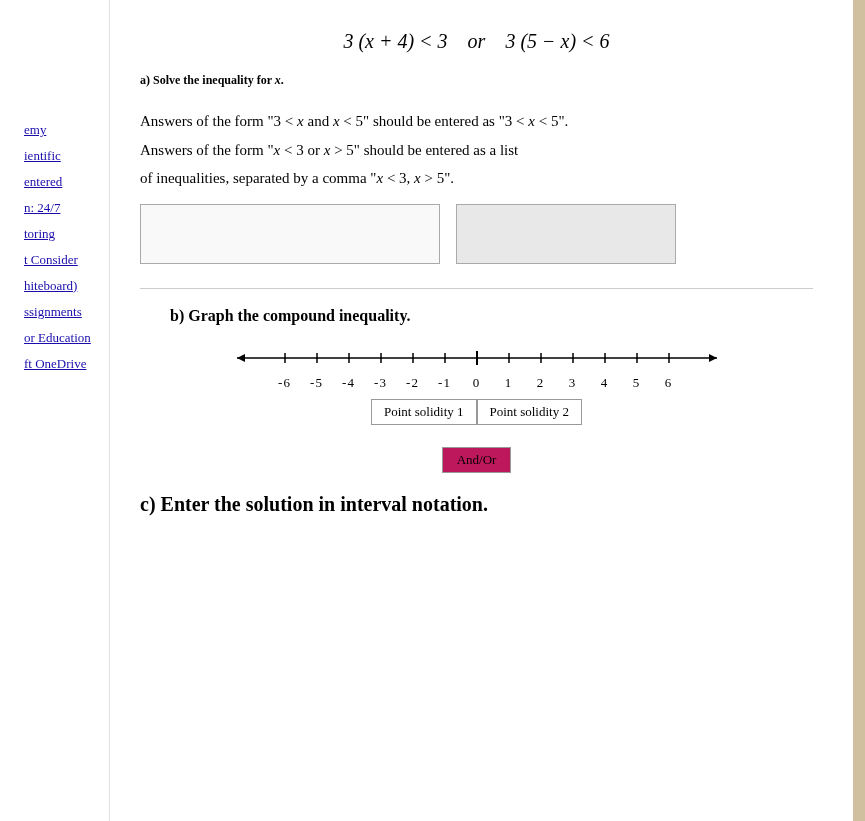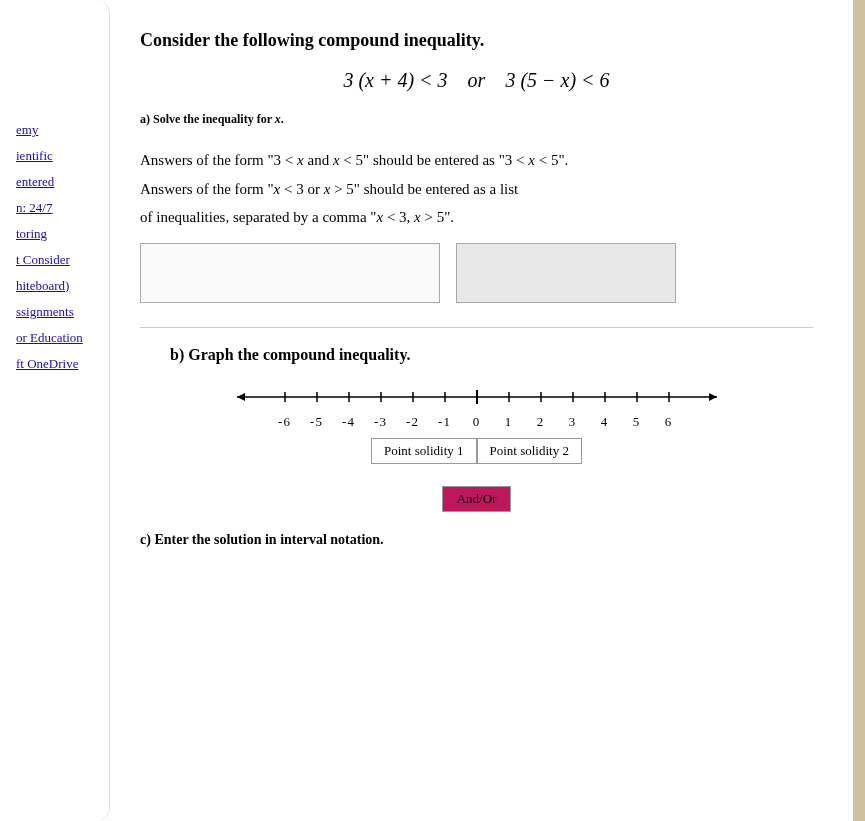--- a/index.html
+++ b/index.html
@@ -11,26 +11,25 @@
       display: flex;
       overflow: hidden;
     }
 
     
     #sidebar {
       width: 110px;
       min-width: 110px;
       background: #fff;
       padding-top: 120px;
-      padding-left: 8px;
+      padding-left: 16px;
       display: flex;
       flex-direction: column;
       gap: 6px;
       border-right: 1px solid #e0e0e0;
-      border-radius: 14px;
     }
 
     .sidebar-item {
       font-size: 13px;
       color: #1a0dab;
       text-decoration: underline;
       cursor: pointer;
       padding: 2px 8px;
       white-space: nowrap;
     }
@@ -154,21 +153,21 @@
     .nl-btn-center {
       background: #be185d;
       border: 1px solid #999;
       font-size: 13px;
       padding: 4px 14px;
       cursor: pointer;
       font-family: Georgia, serif;
     }
 
     .part-c-label {
-      font-size: 14px;
+      font-size: 20px;
       font-weight: bold;
       margin-top: 16px;
       font-family: Georgia, serif;
     }
 
     
     #right-accent {
       width: 12px;
       background: #d0c0a0;
       min-height: 821px;
@@ -185,21 +184,20 @@
   <div class="sidebar-item">toring</div>
   <div class="sidebar-item">t Consider</div>
   <div class="sidebar-item">hiteboard)</div>
   <div class="sidebar-item">ssignments</div>
   <div class="sidebar-item">or Education</div>
   <div class="sidebar-item">ft OneDrive</div>
 </div>
 
 <div id="main">
 
-  <div class="problem-title">Consider the following compound inequality.</div>
 
   <div class="equation-line">
     3 (<i>x</i> + 4) &lt; 3 &nbsp;&nbsp; or &nbsp;&nbsp; 3 (5 − <i>x</i>) &lt; 6
   </div>
 
   <div class="part-label">
     a) Solve the inequality for <i>x</i>.
   </div>
 
   <div class="instruction-text">

